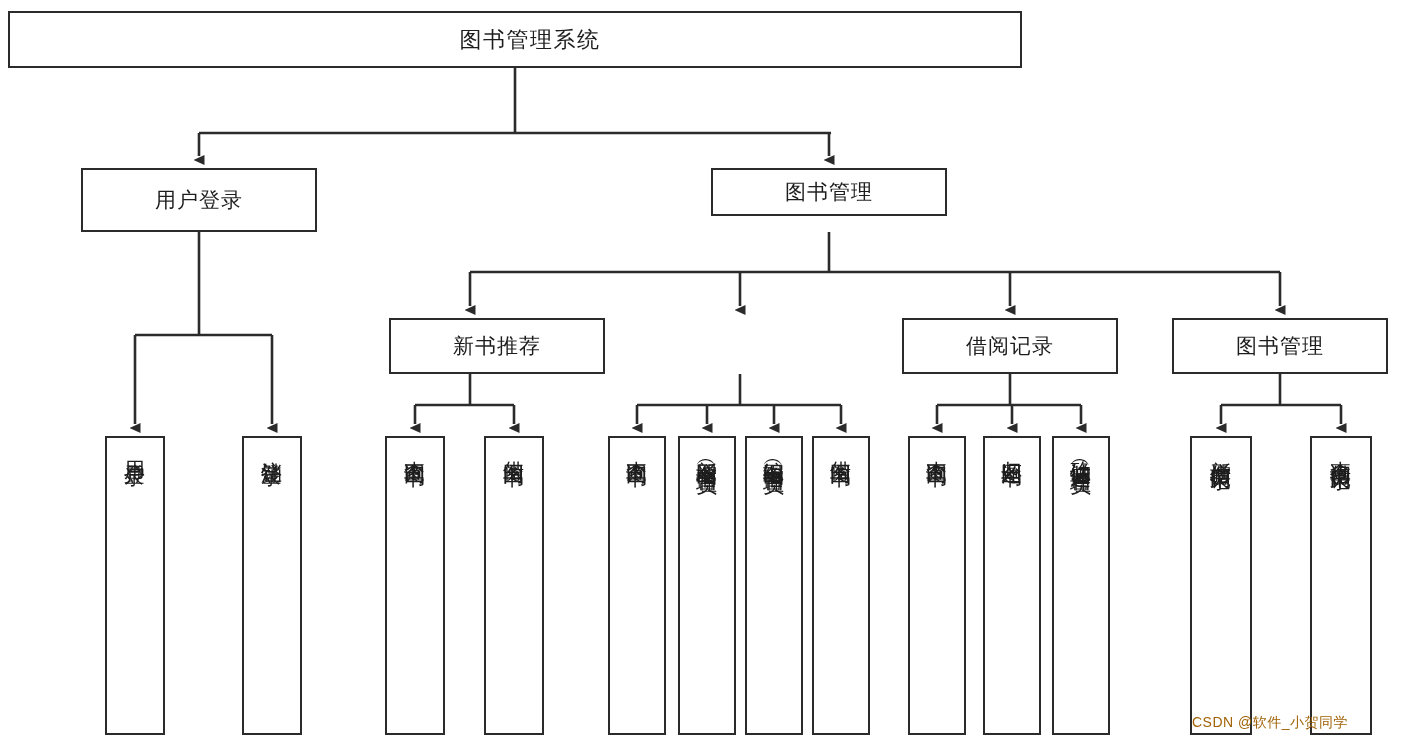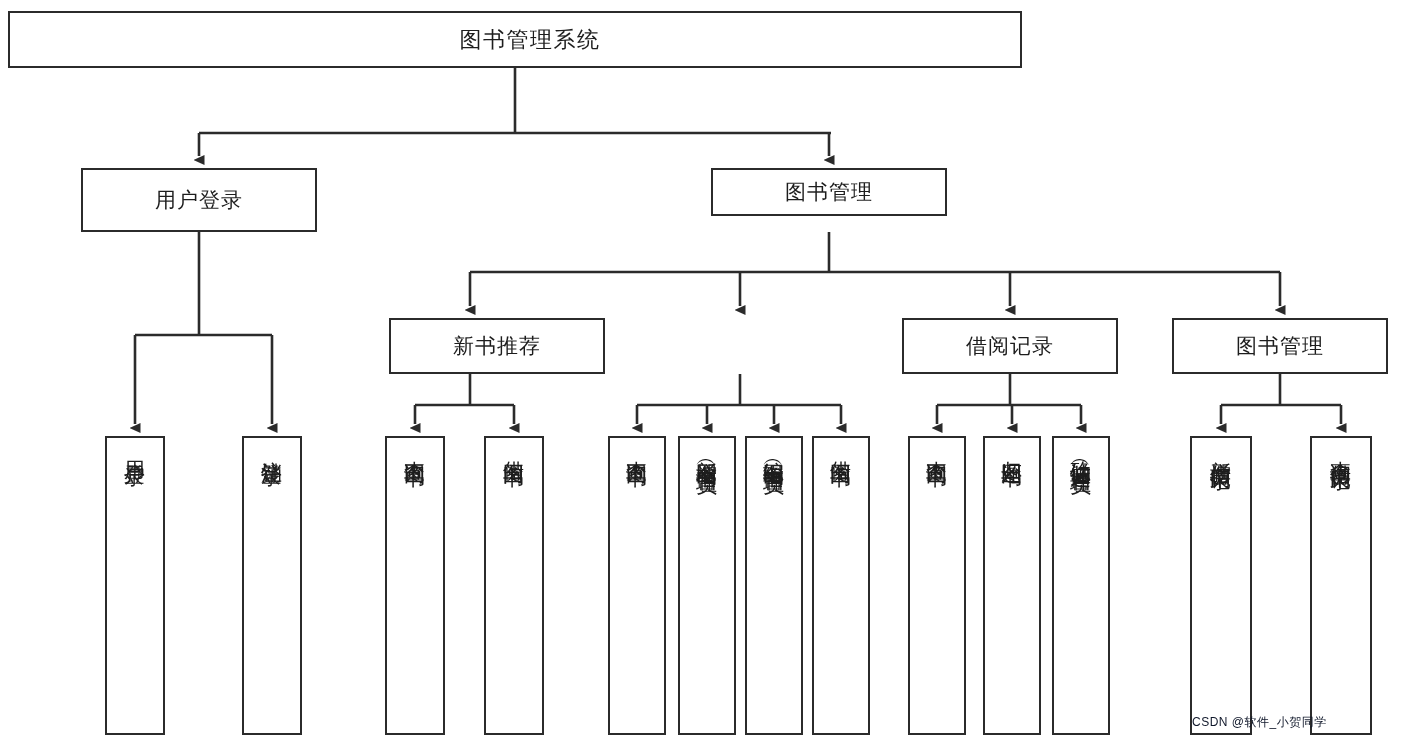--- a/index.html
+++ b/index.html
@@ -57,22 +57,22 @@
   }
   .node.v .lbl {
     writing-mode: vertical-rl;
     text-orientation: upright;
     font-size: 21px;
     letter-spacing: 2px;
     line-height: 1;
   }
   .watermark {
     position: absolute;
-    color: #0f172a;
-    font-size: 12px;
+    color: #a16207;
+    font-size: 14px;
     letter-spacing: 0.5px;
     white-space: nowrap;
     user-select: none;
   }
 </style>
 </head>
 <body>
 
 <div id="canvas">
 

